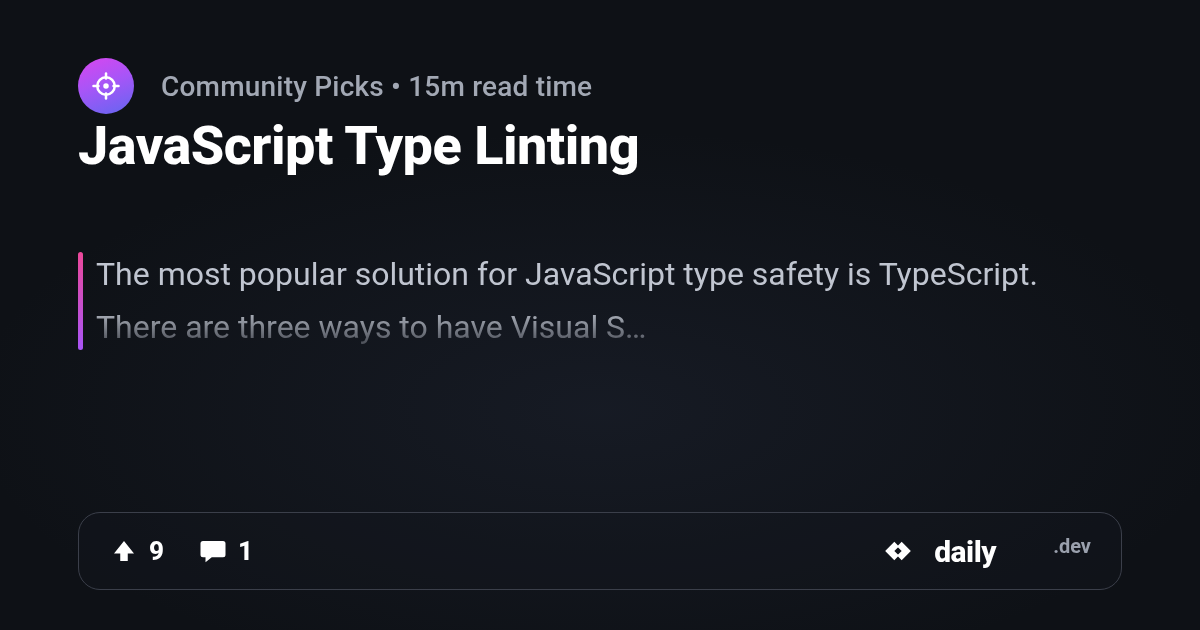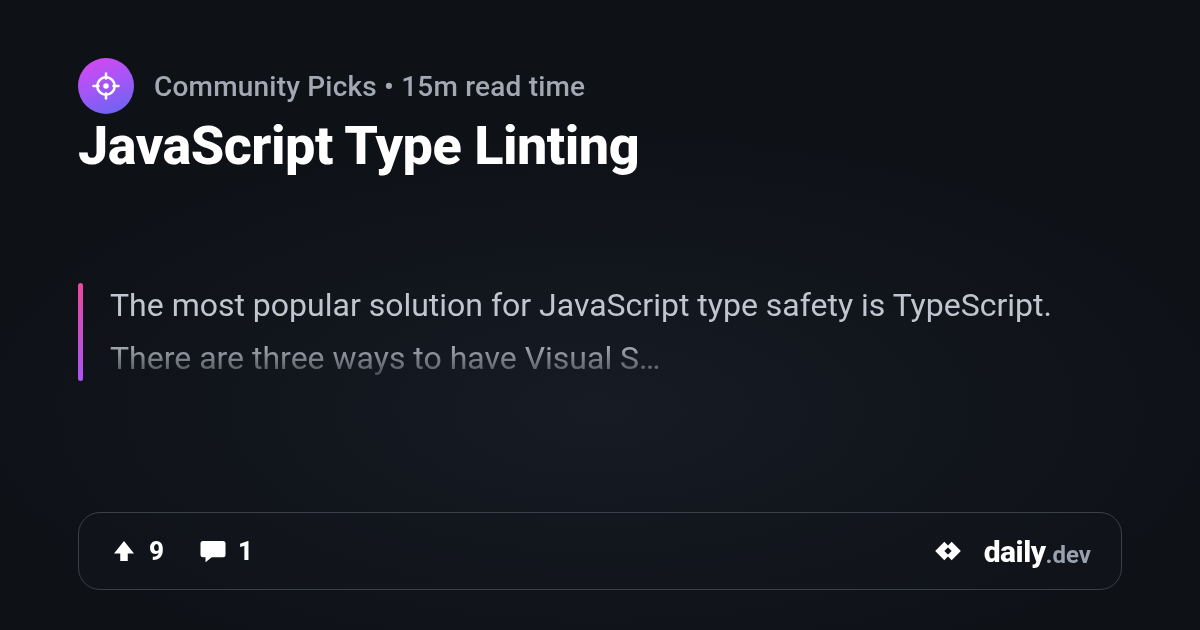--- a/index.html
+++ b/index.html
@@ -13,21 +13,21 @@
   }
   .card {
     position: absolute;
     inset: 0;
     padding: 58px 78px 0 78px;
     background: radial-gradient(ellipse 900px 400px at 50% 65%, rgba(60,70,100,0.18), transparent 70%), #0e1116;
   }
   .meta-row {
     display: flex;
     align-items: center;
-    gap: 20px;
+    gap: 27px;
   }
   .avatar {
     width: 56px;
     height: 56px;
     border-radius: 50%;
     background: linear-gradient(160deg, #d946ef 0%, #a855f7 45%, #6366f1 100%);
     display: flex;
     align-items: center;
     justify-content: center;
     flex-shrink: 0;
@@ -39,23 +39,23 @@
     font-weight: 500;
     letter-spacing: 0.2px;
   }
   .title {
     color: #ffffff;
     font-size: 54px;
     font-weight: 800;
     letter-spacing: -0.5px;
   }
   .excerpt-wrap {
-    margin-top: 102px;
+    margin-top: 71px;
     position: relative;
-    padding-left: 32px;
+    padding-left: 18px;
   }
   .excerpt-bar {
     position: absolute;
     left: 0;
     top: 4px;
     bottom: 4px;
     width: 5px;
     border-radius: 3px;
     background: linear-gradient(180deg, #ec4899 0%, #a855f7 100%);
   }
@@ -94,33 +94,34 @@
   .stat svg { width: 30px; height: 30px; }
   .spacer { flex: 1; }
   .brand {
     display: flex;
     align-items: center;
     gap: 14px;
   }
   .brand svg { width: 44px; height: 44px; }
   .brand-text {
     display: flex;
-    align-items: flex-end;
-    gap: 0;
+    align-items: flex-start;
+    gap: 12px;
   }
   .brand-main {
     color: #ffffff;
     font-size: 30px;
     font-weight: 800;
     letter-spacing: -0.5px;
   }
   .brand-tld {
     color: #9aa0ad;
-    font-size: 24px;
+    font-size: 20px;
     font-weight: 700;
+    margin-left: 45px;
   }
 </style>
 </head>
 <body>
 
 <div class="card">
 
   <div class="meta-row">
     <div class="avatar">
       <svg viewBox="0 0 24 24" fill="none" stroke="#ffffff" stroke-width="2" stroke-linecap="round">

